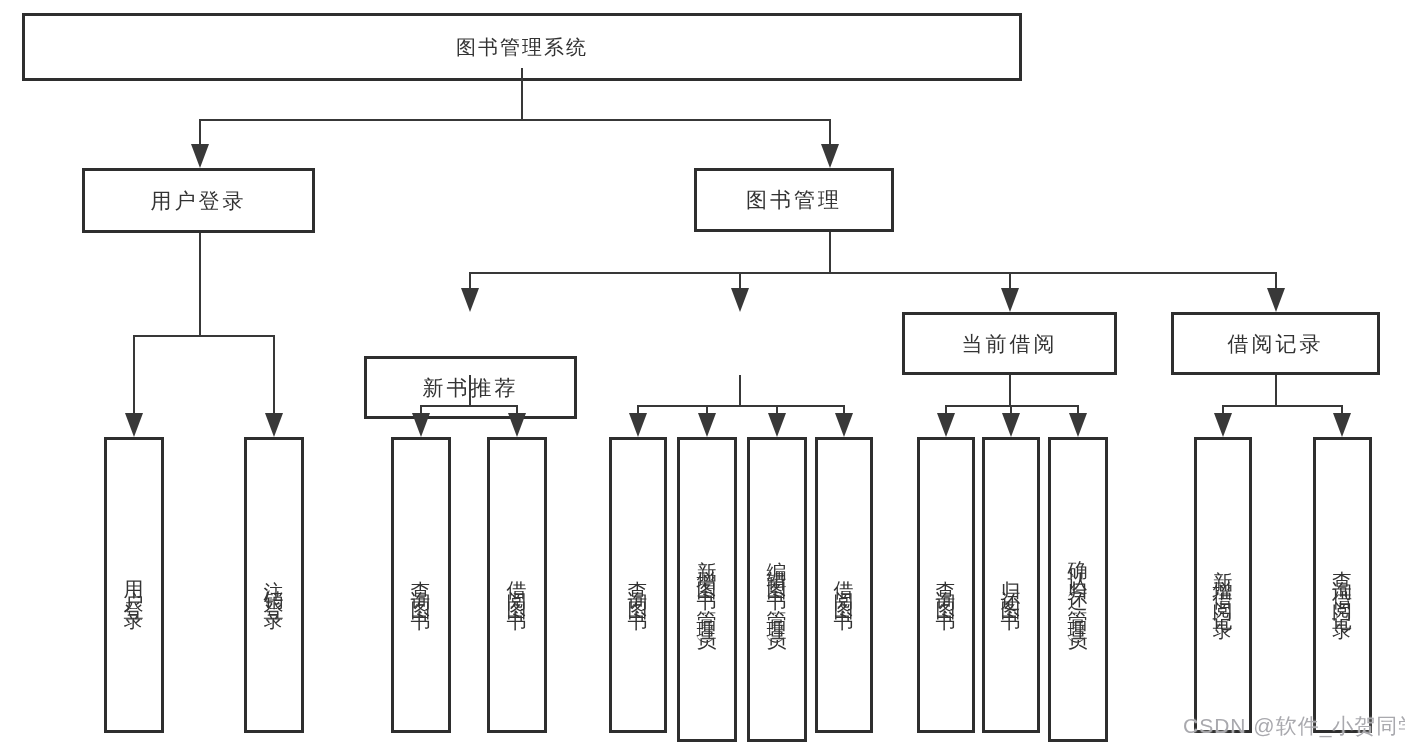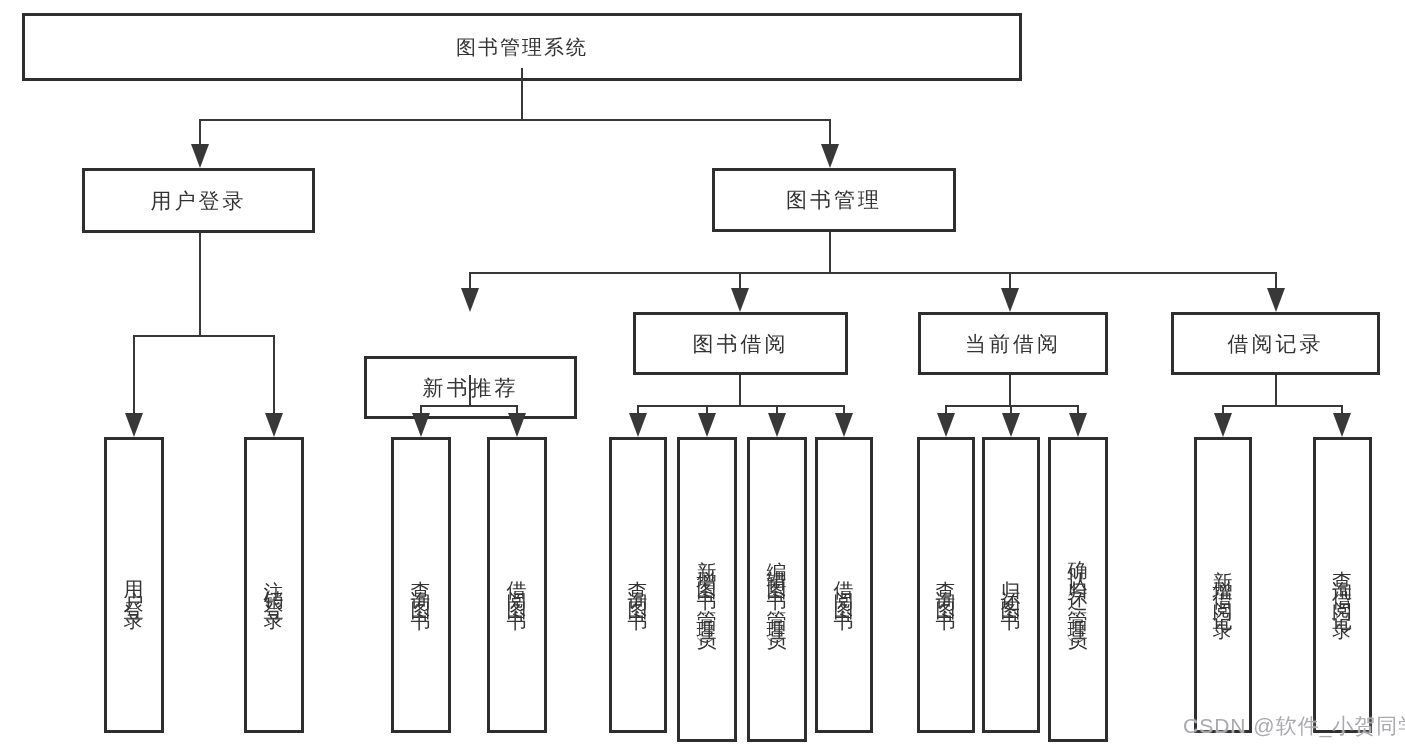--- a/index.html
+++ b/index.html
@@ -32,25 +32,24 @@
   }
 </style>
 </head>
 <body>
 
 <div class="canvas">
 
   <div class="box h root-box" style="left:22px;top:13px;width:1000px;height:68px;">图书管理系统</div>
 
   <div class="box h" style="left:82px;top:168px;width:233px;height:65px;">用户登录</div>
-  <div class="box h" style="left:712px;top:168px;width:244px;height:64px;">图书管理</div>
+  <div class="box h" style="left:694px;top:168px;width:200px;height:64px;">图书管理</div>
 
   <div class="box h" style="left:364px;top:312px;width:213px;height:63px;margin-top:44px;">新书推荐</div>
-  <div class="box h" style="left:633px;top:312px;width:215px;height:63px;">图书借阅</div>
-  <div class="box h" style="left:902px;top:312px;width:190px;height:63px;margin-left:16px;">当前借阅</div>
+  <div class="box h" style="left:902px;top:312px;width:215px;height:63px;">当前借阅</div>
   <div class="box h" style="left:1171px;top:312px;width:209px;height:63px;text-align:right;">借阅记录</div>
 
   <div class="box v" style="left:104px;top:437px;width:60px;height:296px;">
     <span class="vtxt">用户登录</span>
     </div>
   <div class="box v" style="left:244px;top:437px;width:60px;height:296px;">
     <span class="vtxt">注销登录</span>
     </div>
 
   <div class="box v" style="left:391px;top:437px;width:60px;height:296px;">

